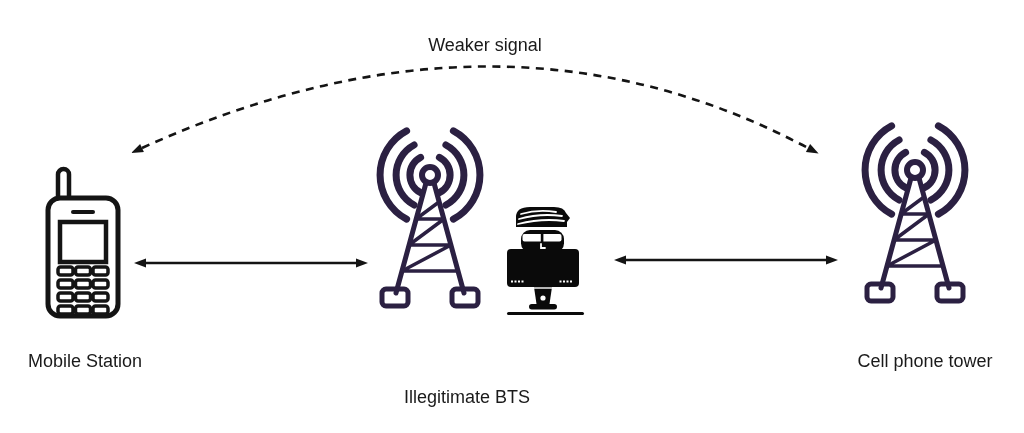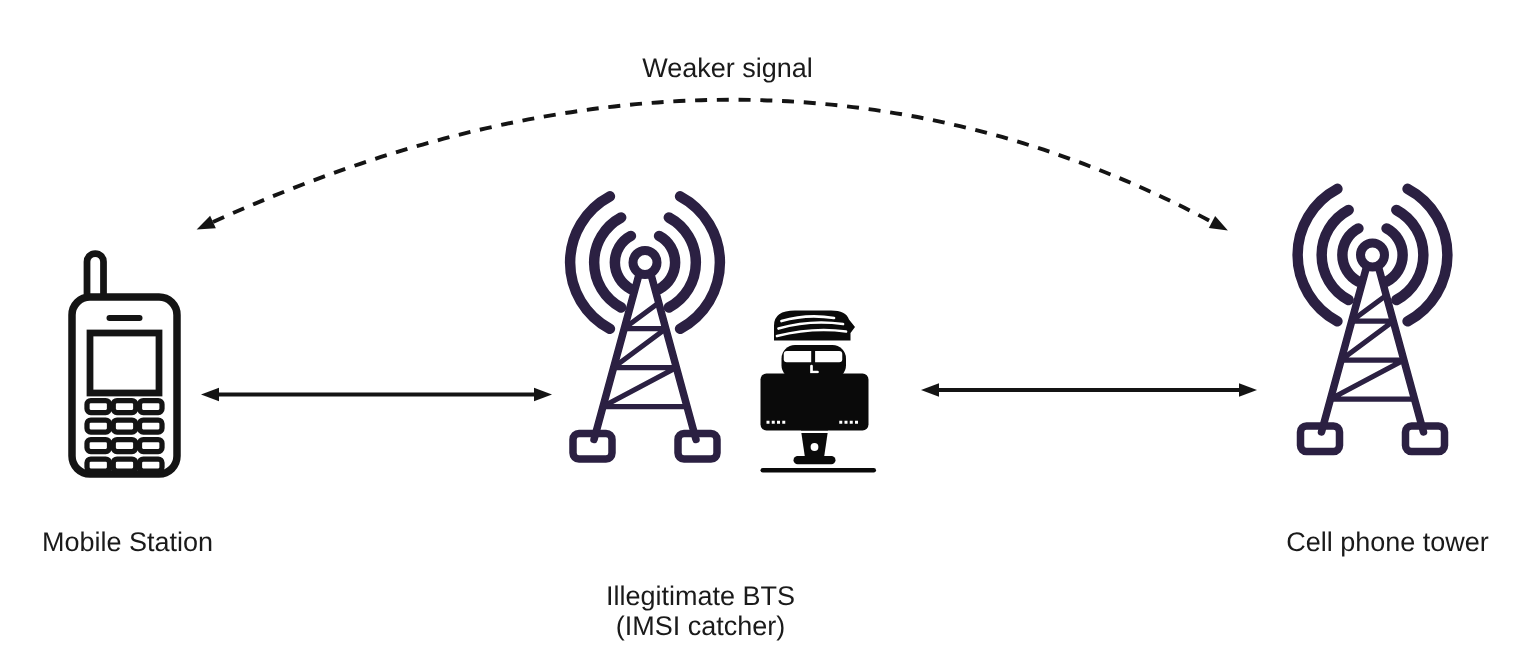--- a/index.html
+++ b/index.html
@@ -169,17 +169,16 @@
       <path d="M 67 75 L 44 92 L 72 92 L 37 118 L 79 118 L 30 144 L 86 144" stroke-width="3.5" stroke-linejoin="round"></path>
       <rect x="10" y="162" width="26" height="17" rx="4" stroke-width="5"></rect>
       <rect x="80" y="162" width="26" height="17" rx="4" stroke-width="5"></rect>
     </g>
   </svg>
 
   <div class="lbl lbl-weaker">Weaker signal</div>
   <div class="lbl lbl-mobile">Mobile Station</div>
   <div class="lbl lbl-bts">
     <div>Illegitimate BTS</div>
-    <div>(IMSI catcher)</div>
   </div>
   <div class="lbl lbl-cell">Cell phone tower</div>
 
 </div>
 
 </body></html>

